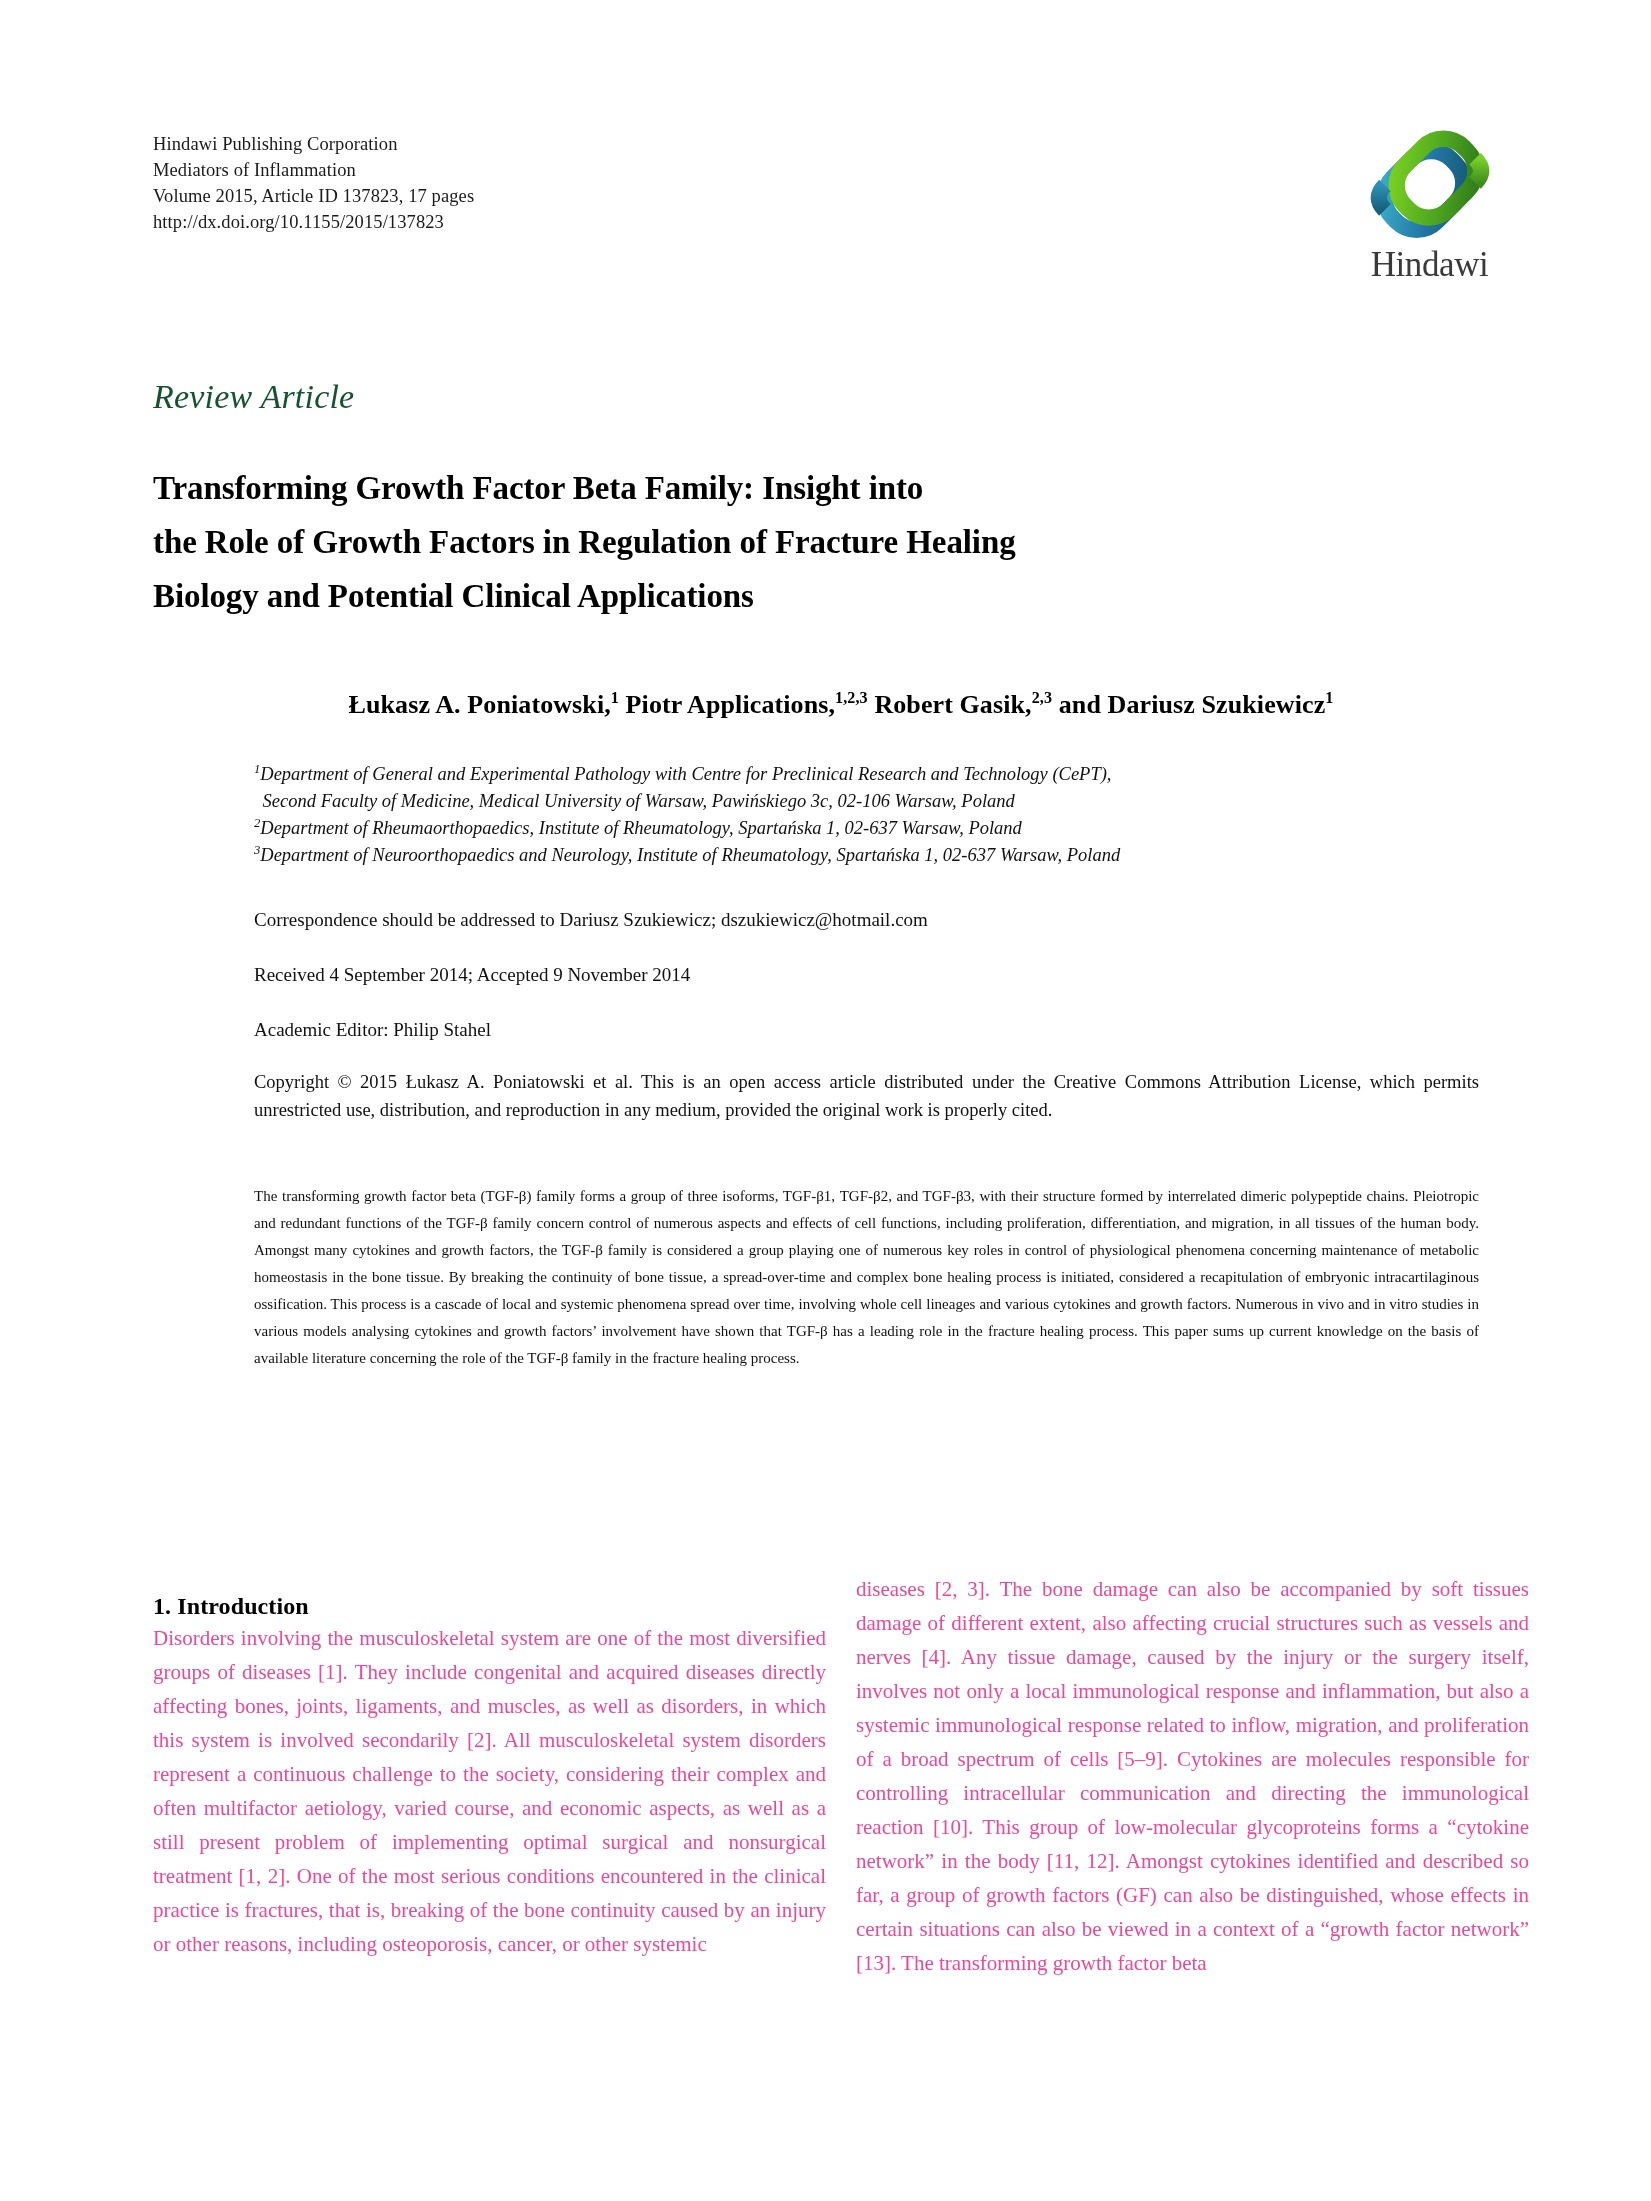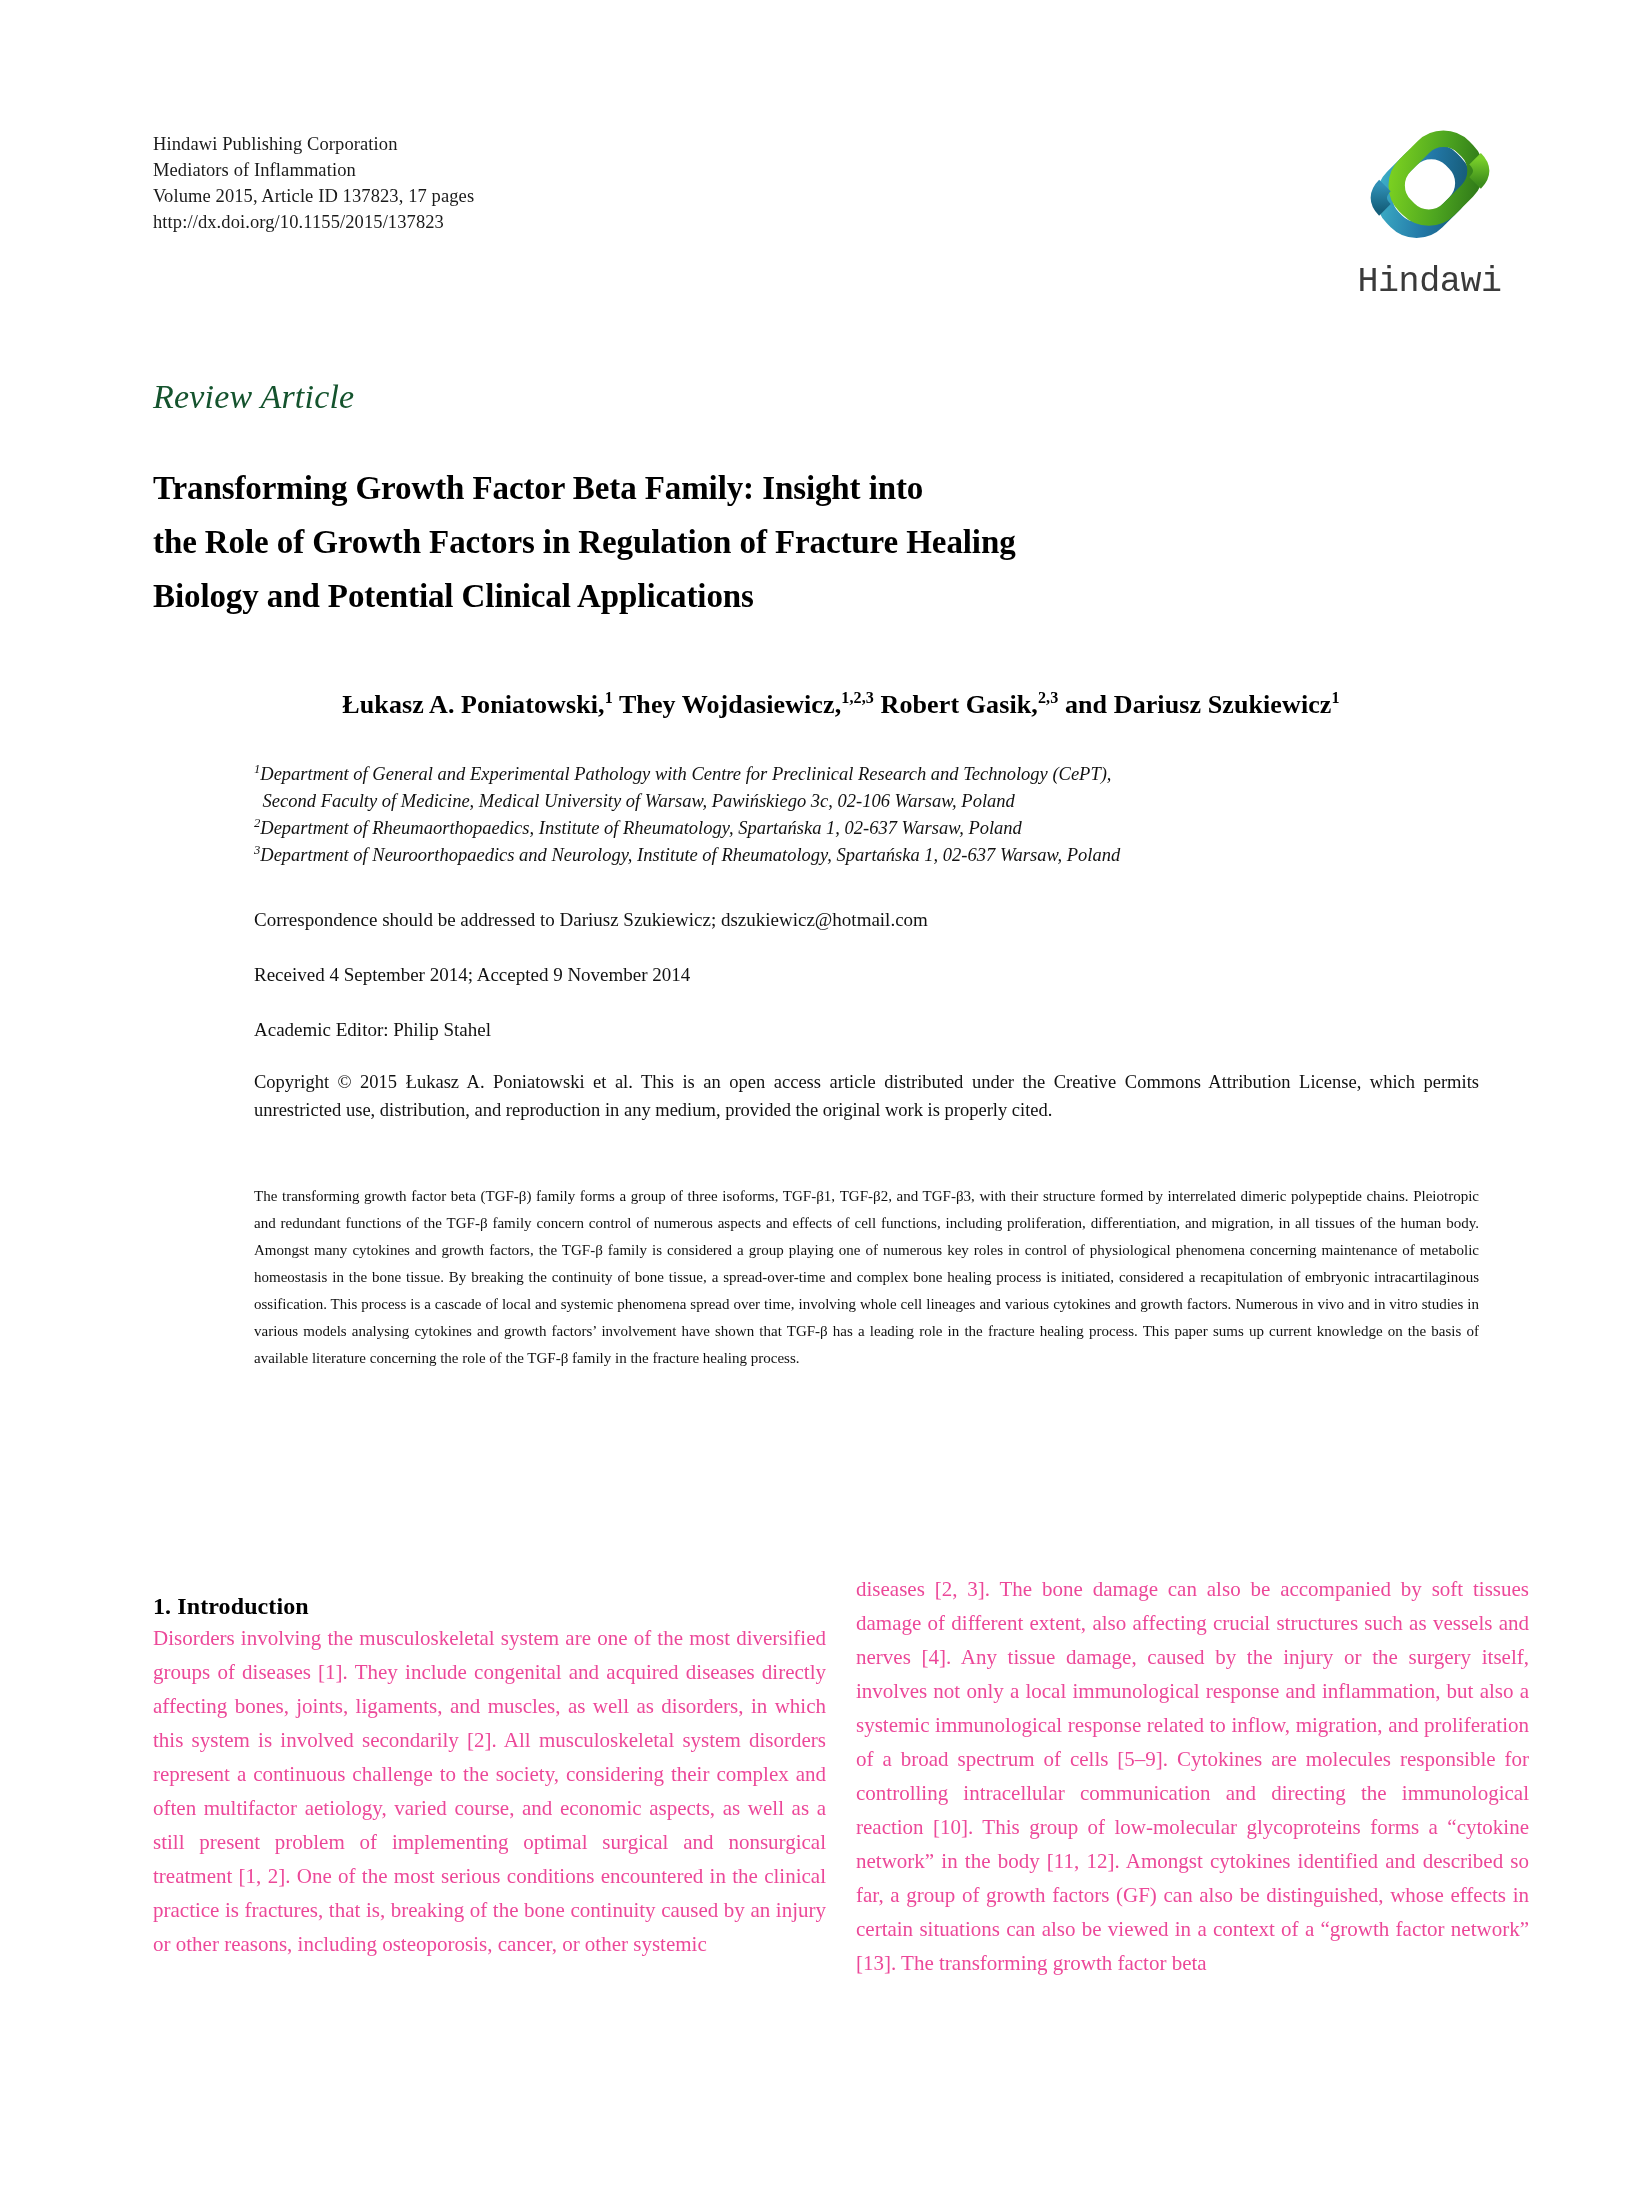--- a/index.html
+++ b/index.html
@@ -44,26 +44,26 @@
     width: 185px;
     text-align: center;
   }
   .logo-rings {
     width: 162px;
     height: 114px;
     margin: 0 auto;
     display: block;
   }
   .logo-word {
-    font-family: Liberation Mono, monospace;
+    font-family: Liberation Serif, serif;
     font-size: 35px;
     line-height: 40px;
     color: #3a3a3a;
     letter-spacing: -0.4px;
-    margin-top: 19px;
+    margin-top: 2px;
     font-weight: 400;
   }
 
   
   .article-type {
     position: absolute;
     left: 138px;
     top: 376px;
     font-style: italic;
     font-size: 34px;
@@ -242,21 +242,21 @@
   <div class="article-type">Review Article</div>
 
   <h1 class="title">
     <span class="title-line">Transforming Growth Factor Beta Family: Insight into</span>
     <span class="title-line">the Role of Growth Factors in Regulation of Fracture Healing</span>
     <span class="title-line">Biology and Potential Clinical Applications</span>
   </h1>
 
   <div class="authors">
     <span><span>Łukasz A. Poniatowski,</span><sup>1</sup></span>
-    <span><span>They Wojdasiewicz,</span><sup>1,2,3</sup></span>
+    <span><span>Piotr Applications,</span><sup>1,2,3</sup></span>
     <span><span>Robert Gasik,</span><sup>2,3</sup></span>
     <span><span>and Dariusz Szukiewicz</span><sup>1</sup></span>
   </div>
 
   <div class="affiliations">
     <span class="aff-line"><sup>1</sup><span>Department of General and Experimental Pathology with Centre for Preclinical Research and Technology (CePT),</span></span>
     <span class="aff-line aff-indent">Second Faculty of Medicine, Medical University of Warsaw, Pawińskiego 3c, 02-106 Warsaw, Poland</span>
     <span class="aff-line"><sup>2</sup><span>Department of Rheumaorthopaedics, Institute of Rheumatology, Spartańska 1, 02-637 Warsaw, Poland</span></span>
     <span class="aff-line"><sup>3</sup><span>Department of Neuroorthopaedics and Neurology, Institute of Rheumatology, Spartańska 1, 02-637 Warsaw, Poland</span></span>
   </div>

